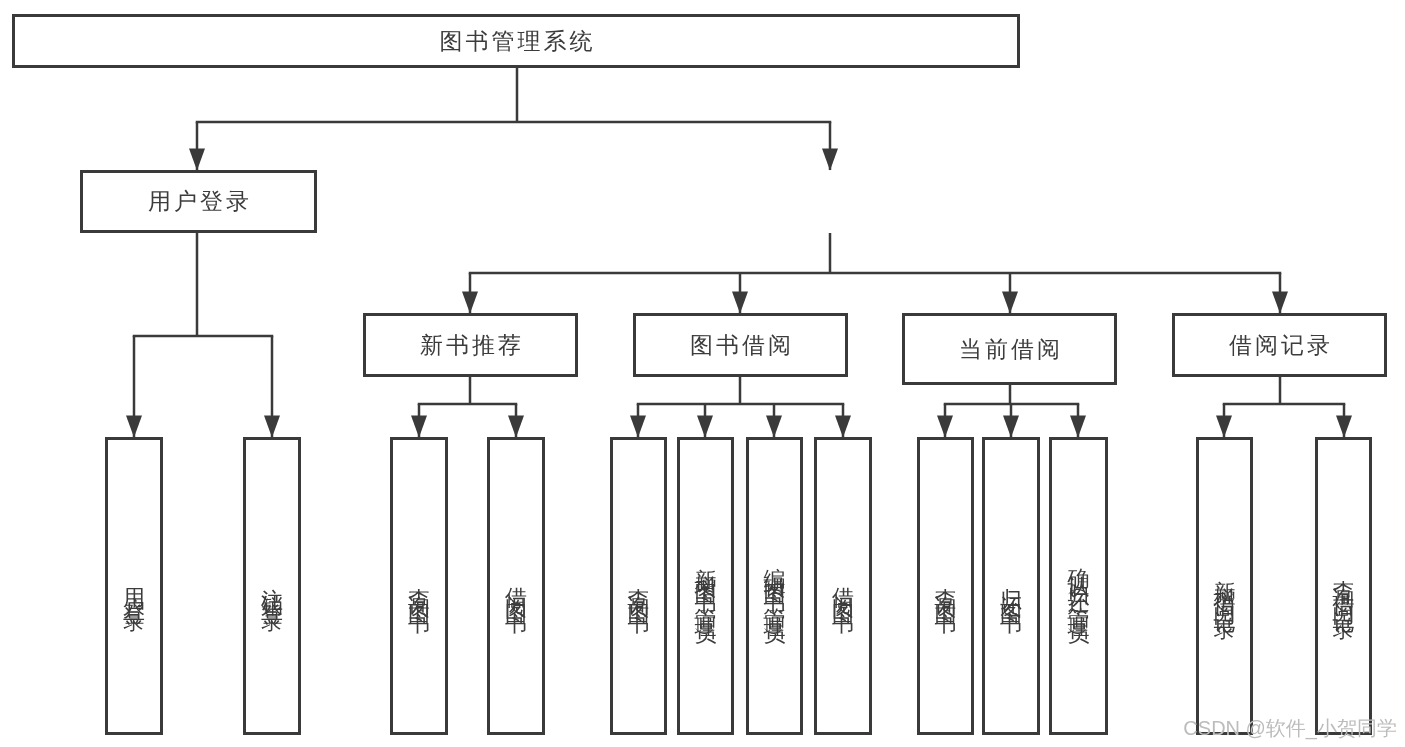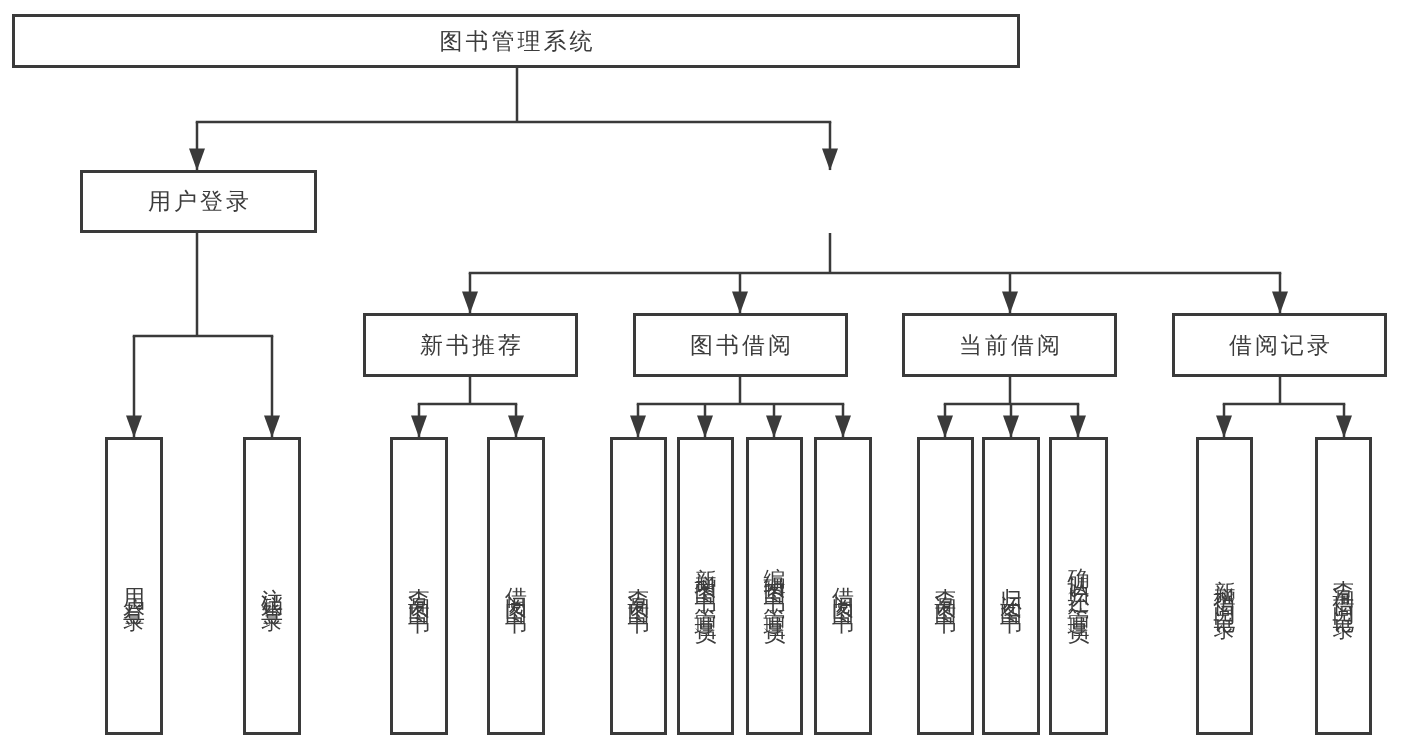--- a/index.html
+++ b/index.html
@@ -89,21 +89,21 @@
       <path d="M1344,404 L1344,437" marker-end="url(#arr)"></path>
     </g>
   </svg>
 
   <div class="node h-node" style="left:12px; top:14px; width:1008px; height:54px;">图书管理系统</div>
 
   <div class="node h-node" style="left:80px; top:170px; width:237px; height:63px;">用户登录</div>
 
   <div class="node h-node" style="left:363px; top:313px; width:215px; height:64px;">新书推荐</div>
   <div class="node h-node" style="left:633px; top:313px; width:215px; height:64px;">图书借阅</div>
-  <div class="node h-node" style="left:902px; top:313px; width:215px; height:64px;">当前借阅</div>
+  <div class="node h-node" style="left:902px; top:313px; width:215px; height:72px;">当前借阅</div>
   <div class="node h-node" style="left:1172px; top:313px; width:215px; height:64px;">借阅记录</div>
 
   <div class="node v-node" style="left:105px; top:437px; width:58px; height:298px;">
     <span>用户登录</span>
   </div>
   <div class="node v-node" style="left:243px; top:437px; width:58px; height:298px;">
     <span>注销登录</span>
   </div>
 
   <div class="node v-node" style="left:390px; top:437px; width:58px; height:298px;">
@@ -136,14 +136,15 @@
     <span>确认归还（管理员）</span>
   </div>
 
   <div class="node v-node" style="left:1196px; top:437px; width:57px; height:298px;">
     <span>新增借阅记录</span>
   </div>
   <div class="node v-node" style="left:1315px; top:437px; width:57px; height:298px;">
     <span>查询借阅记录</span>
   </div>
 
+  <div class="watermark">CSDN @软件_小贺同学</div>
 
 </div>
 
 </body></html>

